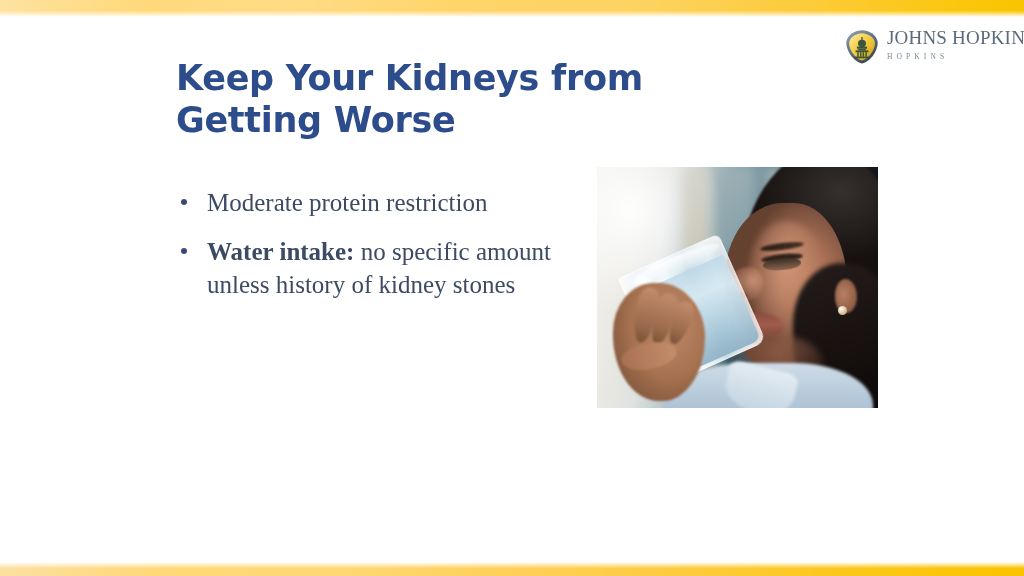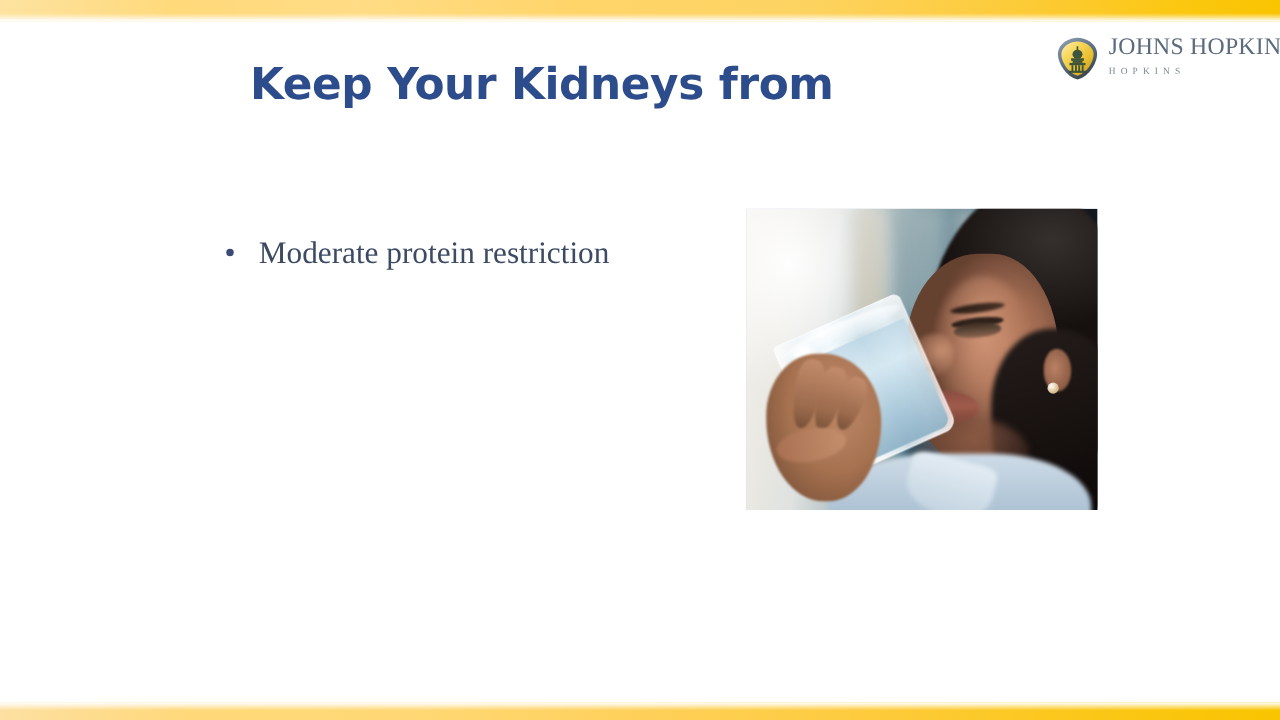--- a/index.html
+++ b/index.html
@@ -64,29 +64,28 @@
         #fed05a 50%,
         #fdcb3c 68%,
         #fbc718 85%,
         #f9c400 100%);
   }
 
   
   .title {
     position: absolute;
     left: 176px;
-    top: 24px;
+    top: 34px;
     width: 560px;
     font-family: "DejaVu Sans", sans-serif;
     font-weight: bold;
     font-size: 35px;
     line-height: 42px;
     letter-spacing: -0.3px;
     color: #2c4c8c;
-    margin-left: 24px;
   }
   .title .line { display: block; }
 
   
   .bullets {
     position: absolute;
     left: 176px;
     top: 186px;
     width: 400px;
   }
@@ -495,26 +494,31 @@
       </svg>
     </div>
     <div class="logo-text">
       <div class="logo-name">JOHNS HOPKINS</div>
       <div class="logo-sub">HOPKINS</div>
     </div>
   </div>
 
   <h1 class="title">
     <span class="line">Keep Your Kidneys from</span>
+    <span class="line">Getting Worse</span>
   </h1>
 
   <ul class="bullets" style="list-style:none;margin:0;padding:0;">
     <li class="bullet-item">
       <span class="bullet-dot"></span>
       <span class="b"></span><span>Moderate protein restriction</span><span class="b"></span>
+    </li>
+    <li class="bullet-item">
+      <span class="bullet-dot"></span>
+      <span class="b">Water intake:</span><span> no specific amount unless history of kidney stones</span><span class="b"></span>
     </li>
   </ul>
 
   <div class="photo">
     <div class="photo-inner">
       <div class="bg-blur"></div>
       <div class="mullion m1"></div>
       <div class="mullion m2"></div>
       <div class="mullion m3"></div>
       <div class="stripe"></div>

